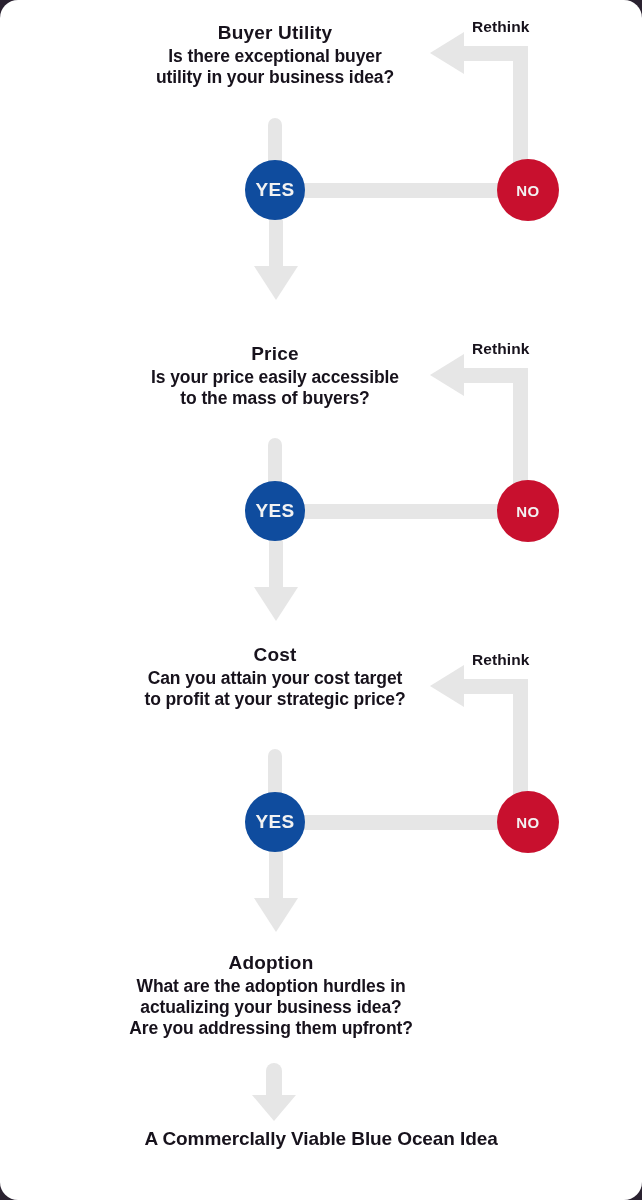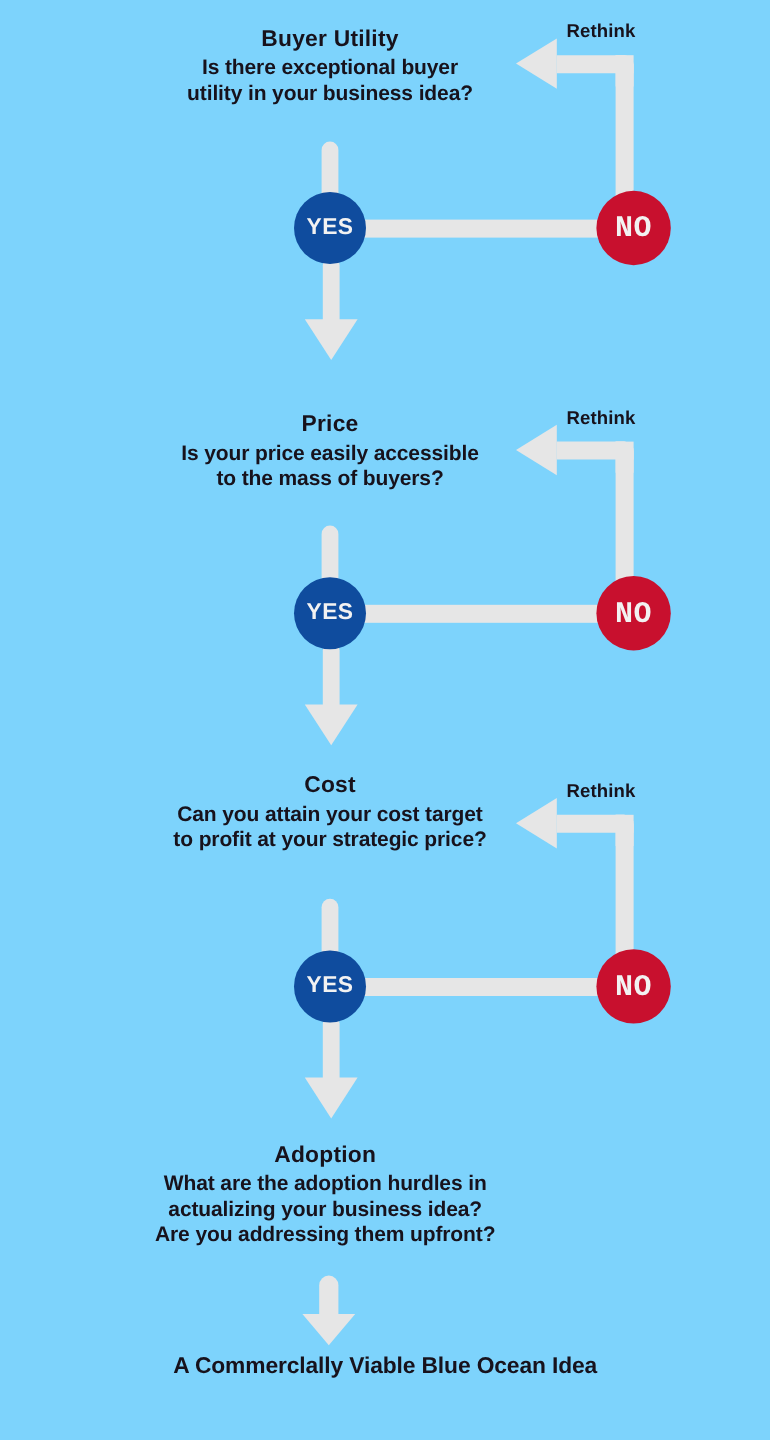--- a/index.html
+++ b/index.html
@@ -1,38 +1,39 @@
 <!DOCTYPE html>
 <html><head>
 <meta charset="utf-8">
 <style>
   html,body{margin:0;padding:0;background:#2A2230;}
   #canvas{
     position:relative;
     width:642px;height:1200px;
-    background:#7dd3fc;
+    background:#ffffff;
     overflow:hidden;
     font-family:"Liberation Sans","DejaVu Sans",sans-serif;
+    border-radius:18px;
     -webkit-font-smoothing:antialiased;
   }
 
   
   .block{position:absolute;text-align:center;color:#17121c;line-height:1.18;}
   .block .heading{font-weight:bold;font-size:19px;letter-spacing:.2px;margin-bottom:2px;}
   .block .q{font-size:17.5px;font-weight:600;letter-spacing:-.1px;}
 
   
   .node{
     position:absolute;border-radius:50%;
     display:flex;align-items:center;justify-content:center;
     color:#f2f2f2;font-weight:bold;letter-spacing:.4px;
     z-index:4;
   }
   .node.yes{width:60px;height:60px;background:#0f4c9e;font-size:19px;}
-  .node.no{width:62px;height:62px;background:#c8102e;font-size:25px;font-family:Liberation Mono, monospace;}
+  .node.no{width:62px;height:62px;background:#c8102e;font-size:15px;}
 
   
   .bar{position:absolute;background:#E6E6E6;z-index:1;}
   .vstub{width:14px;border-radius:7px 7px 0 0;}
   .hlink{height:15px;}
 
   
   .darrow{position:absolute;z-index:2;}
   .darrow .shaft{position:absolute;left:50%;transform:translateX(-50%);
     width:14px;background:#E6E6E6;top:0;border-radius:7px 7px 0 0;}

